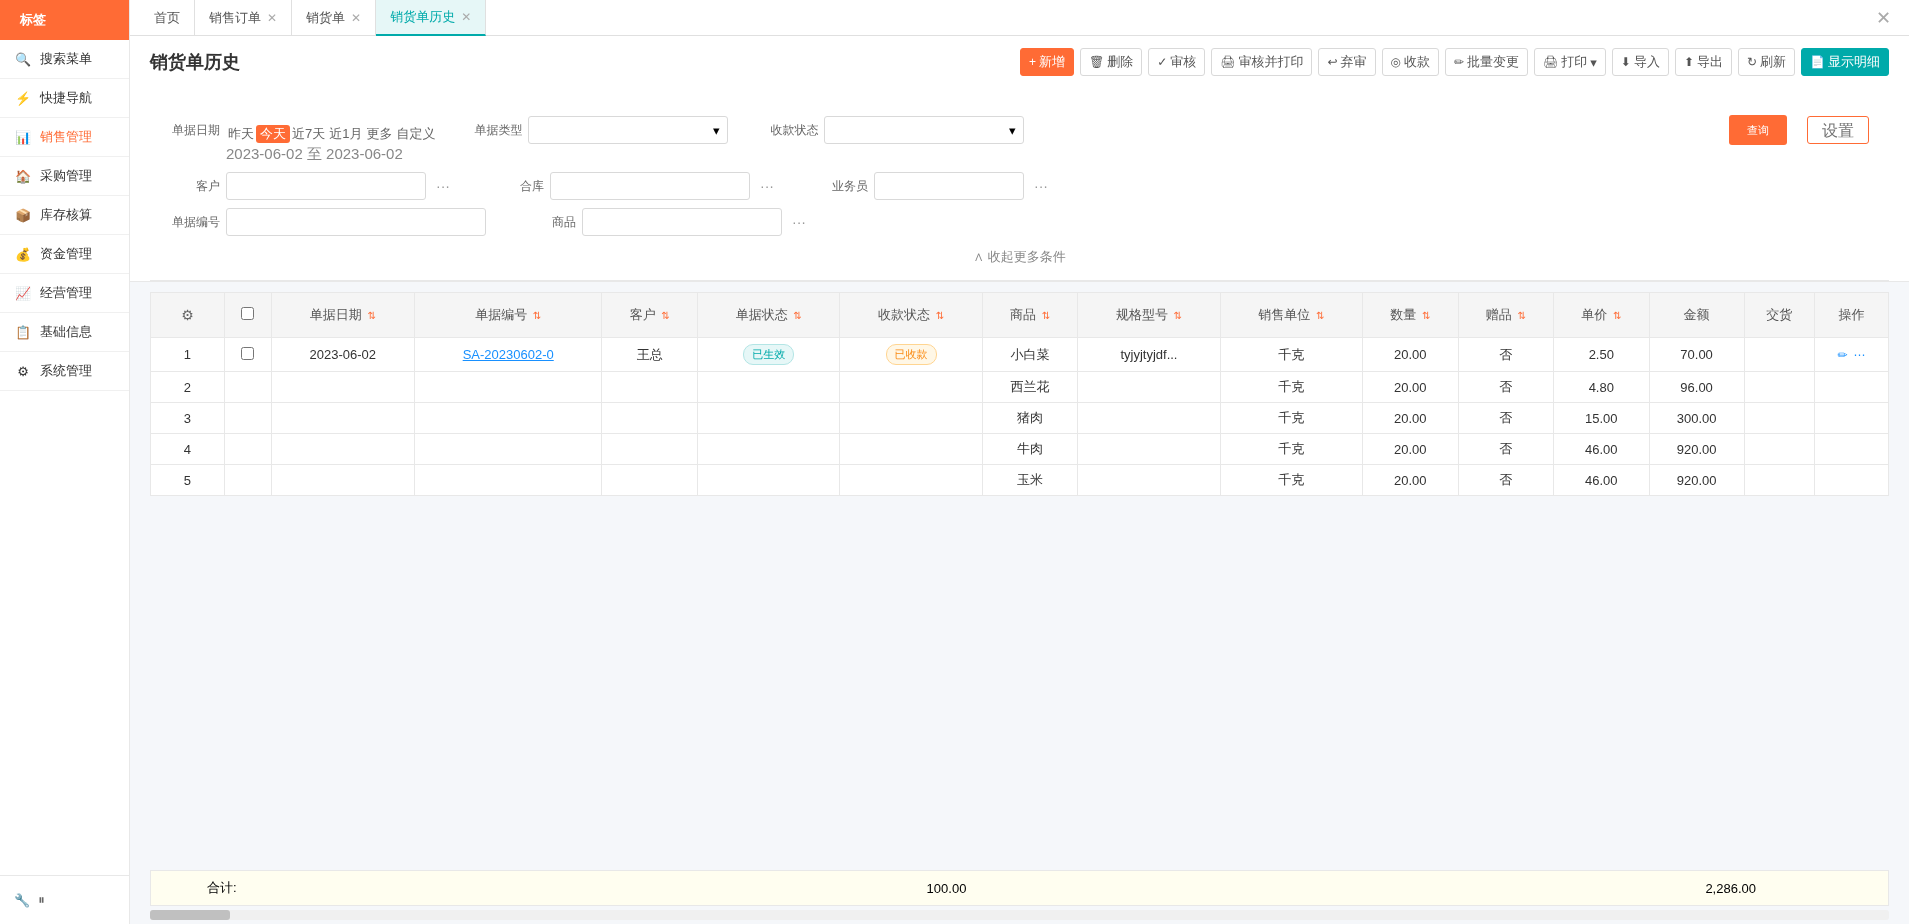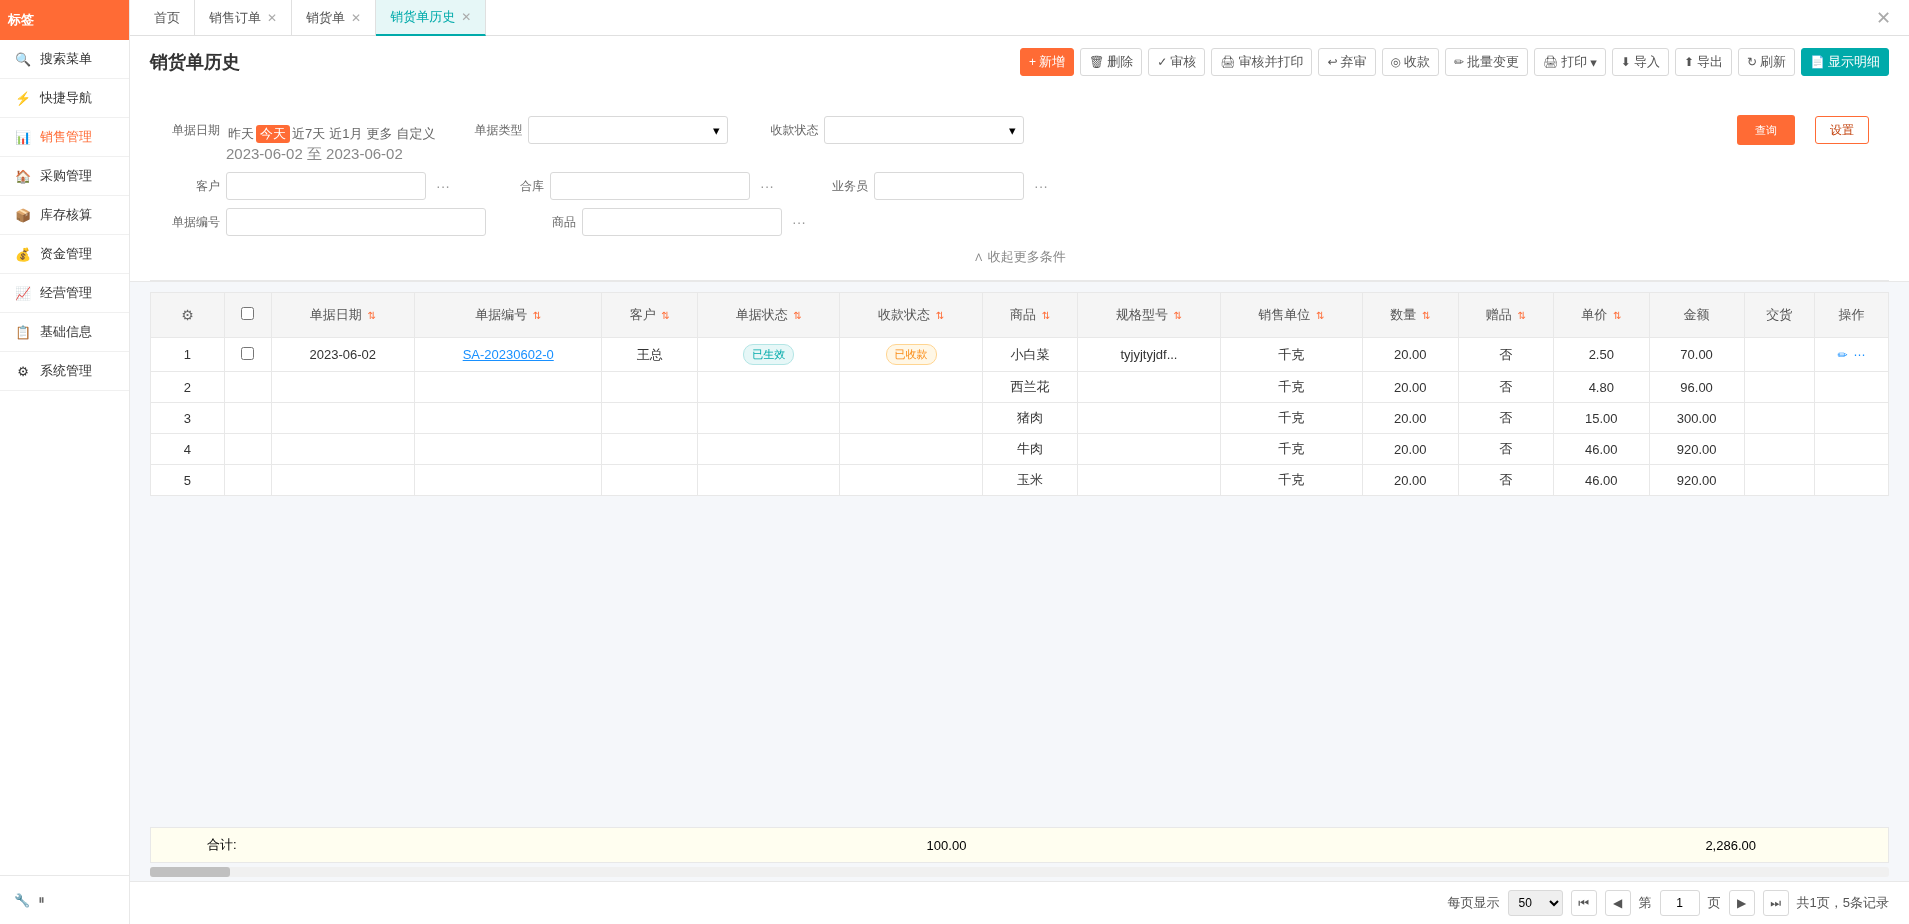--- a/index.html
+++ b/index.html
@@ -12,21 +12,21 @@
       border-right: 1px solid #e8e8e8;
       display: flex;
       flex-direction: column;
       flex-shrink: 0;
     }
     .sidebar-logo {
       height: 40px;
       background: #ff6b35;
       display: flex;
       align-items: center;
-      padding: 0 8px;
+      padding: 0 20px;
       color: #fff;
       font-size: 12px;
       font-weight: bold;
     }
     .sidebar-item {
       display: flex;
       align-items: center;
       gap: 8px;
       padding: 10px 14px;
       cursor: pointer;
@@ -249,26 +249,26 @@
       color: #fff;
       border: none;
       border-radius: 3px;
       padding: 5px 18px;
       cursor: pointer;
       font-size: 11px;
       height: 30px;
     }
     .set-btn {
       background: #fff;
-      color: #c2410c;
+      color: #737373;
       border: 1px solid #ff6b35;
       border-radius: 3px;
       padding: 4px 14px;
       cursor: pointer;
-      font-size: 12px;
+      font-size: 16px;
       height: 28px;
     }
 
     
     .table-area {
       flex: 1;
       overflow-y: auto;
       padding: 10px 20px 0 20px;
       background: #f5f7fa;
     }
@@ -770,31 +770,15 @@
       <span style="flex:1;"></span>
       <span style="width:200px; text-align:center;">100.00</span>
       <span style="flex:1;"></span>
       <span style="width:120px; text-align:right; margin-right:120px;">2,286.00</span>
     </div>
 
     <div class="scroll-bar-area" style="margin:4px 20px;">
       <div class="scroll-thumb"></div>
     </div>
 
-    <div class="pagination-area">
-      <span>每页显示</span>
-      <select class="page-size-select">
-        <option value="50" selected="">50</option>
-        <option value="20">20</option>
-        <option value="100">100</option>
-      </select>
-      <button class="page-nav-btn">⏮</button>
-      <button class="page-nav-btn">◀</button>
-      <span>第</span>
-      <input class="page-input" type="text" value="1" style="">
-      <span>页</span>
-      <button class="page-nav-btn">▶</button>
-      <button class="page-nav-btn">⏭</button>
-      <span>共1页，5条记录</span>
-    </div>
 
   </div>
 </div>
 
 </body></html>

